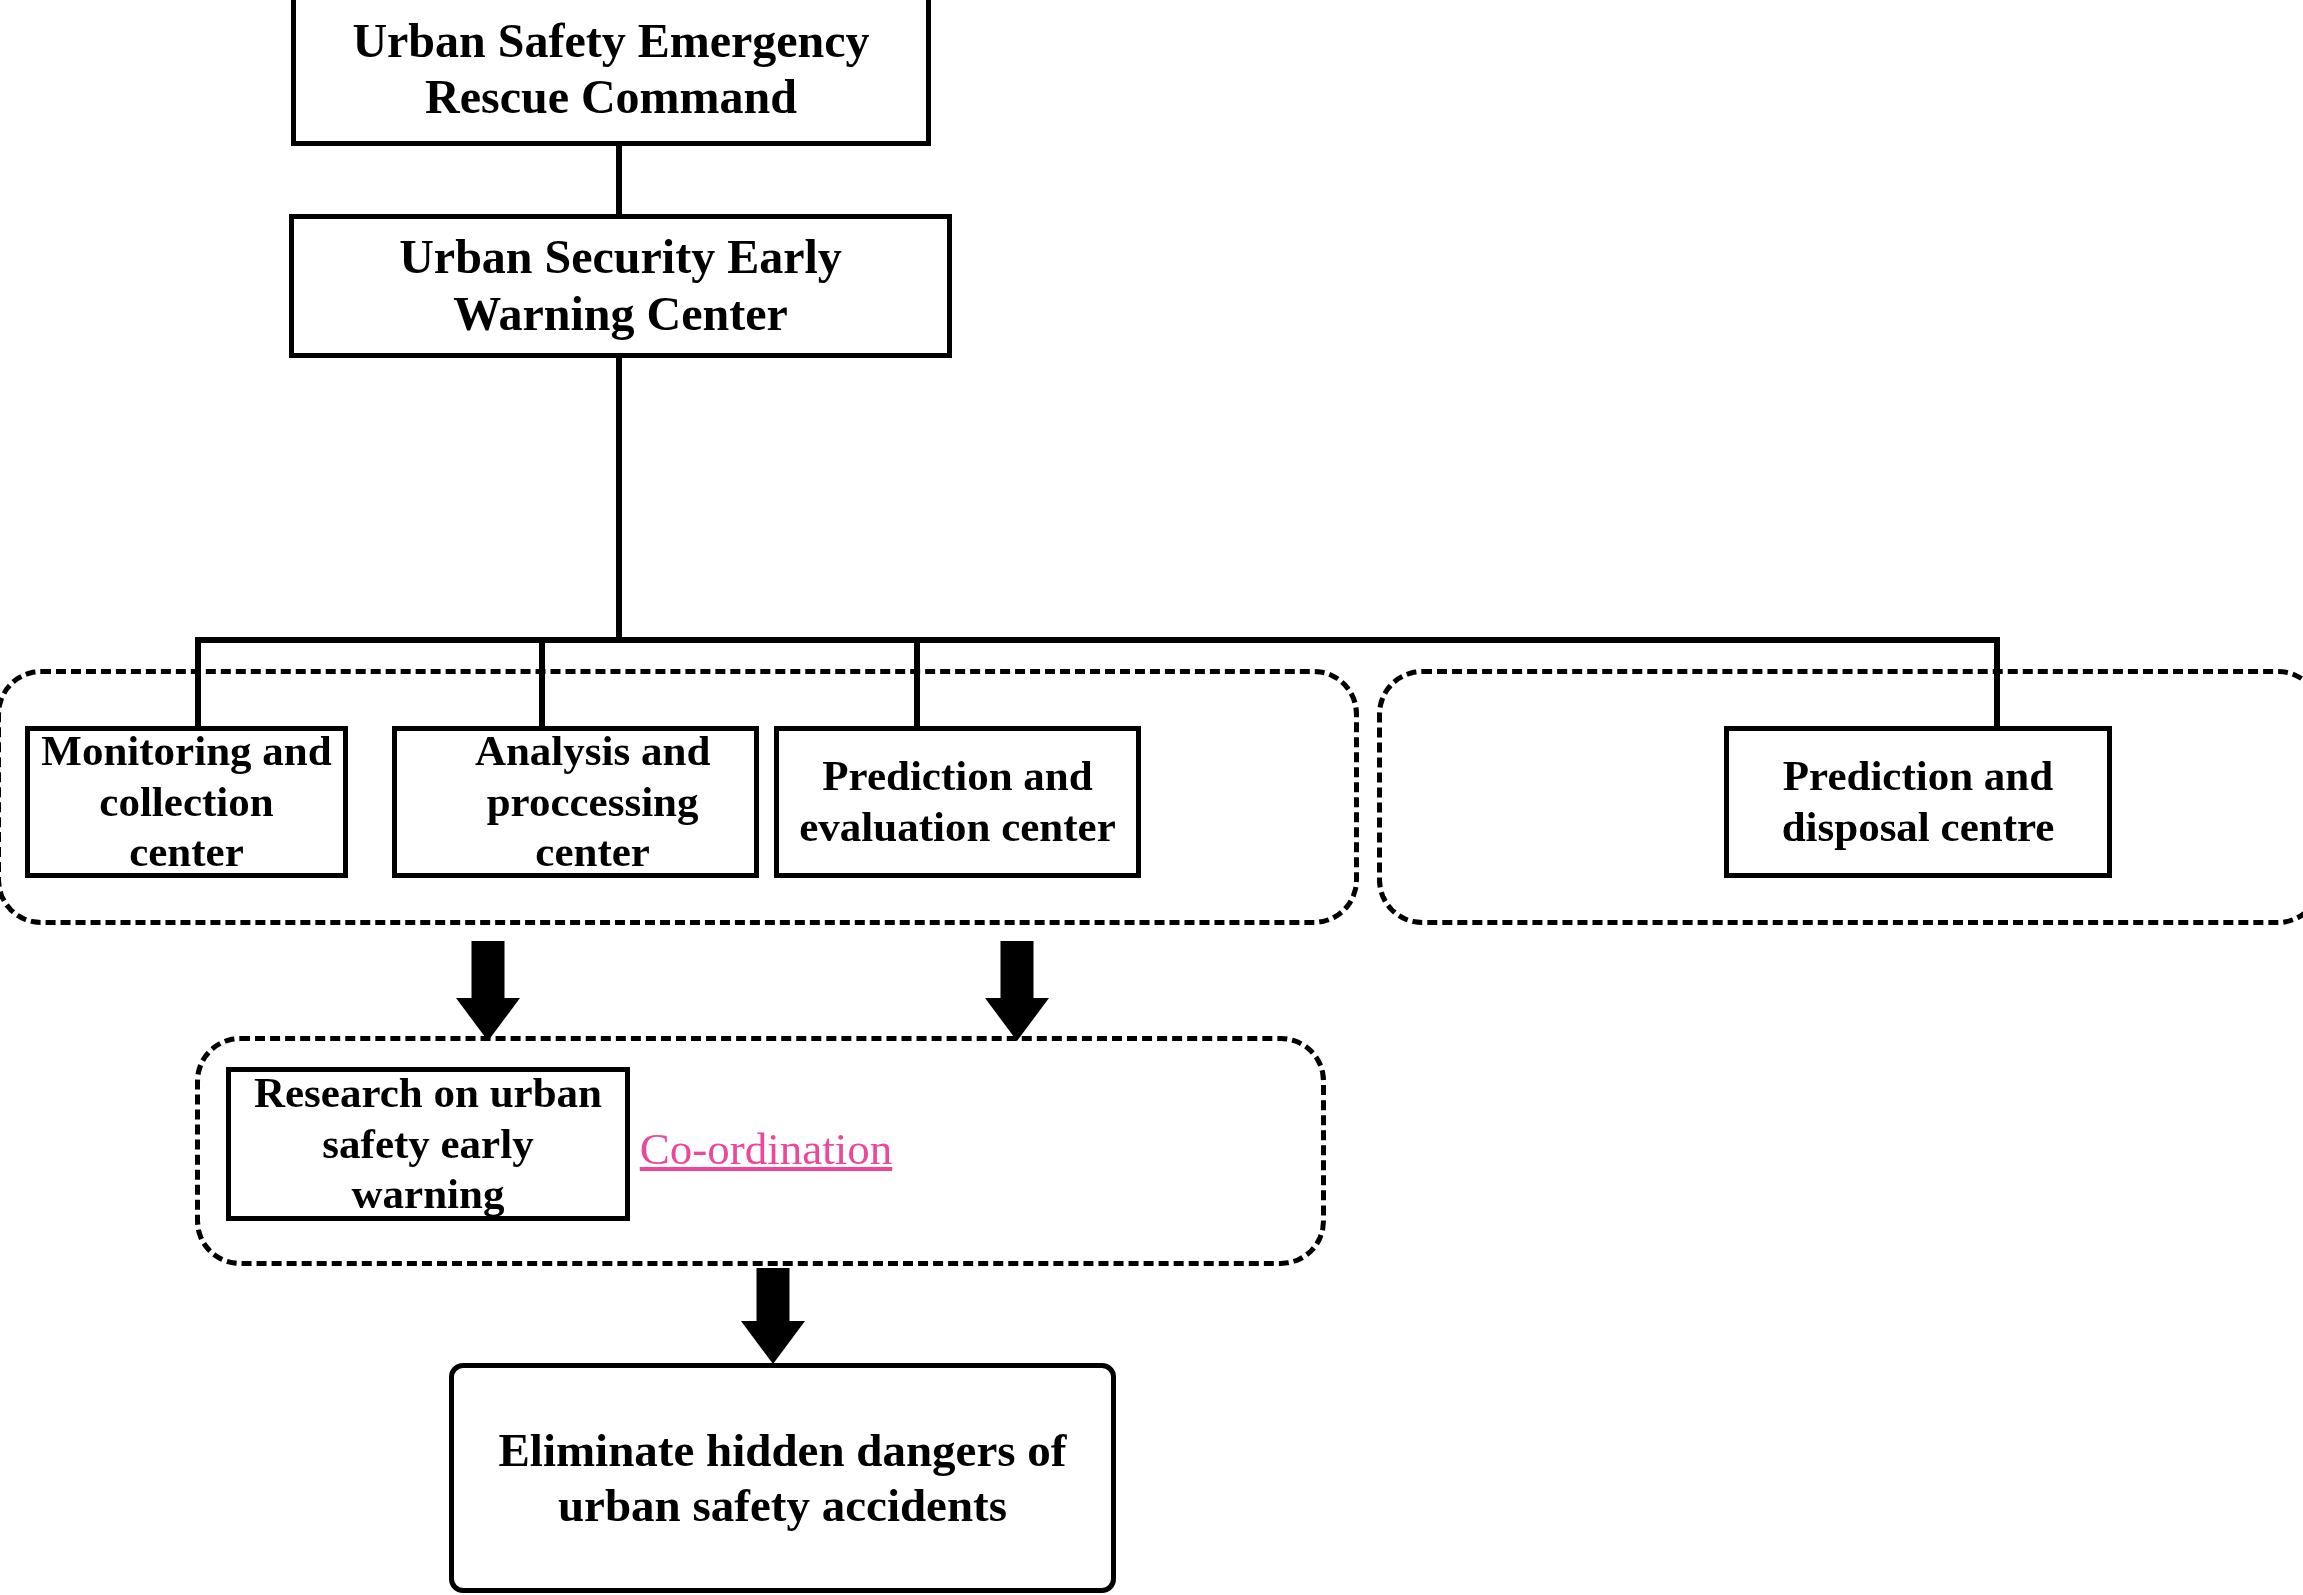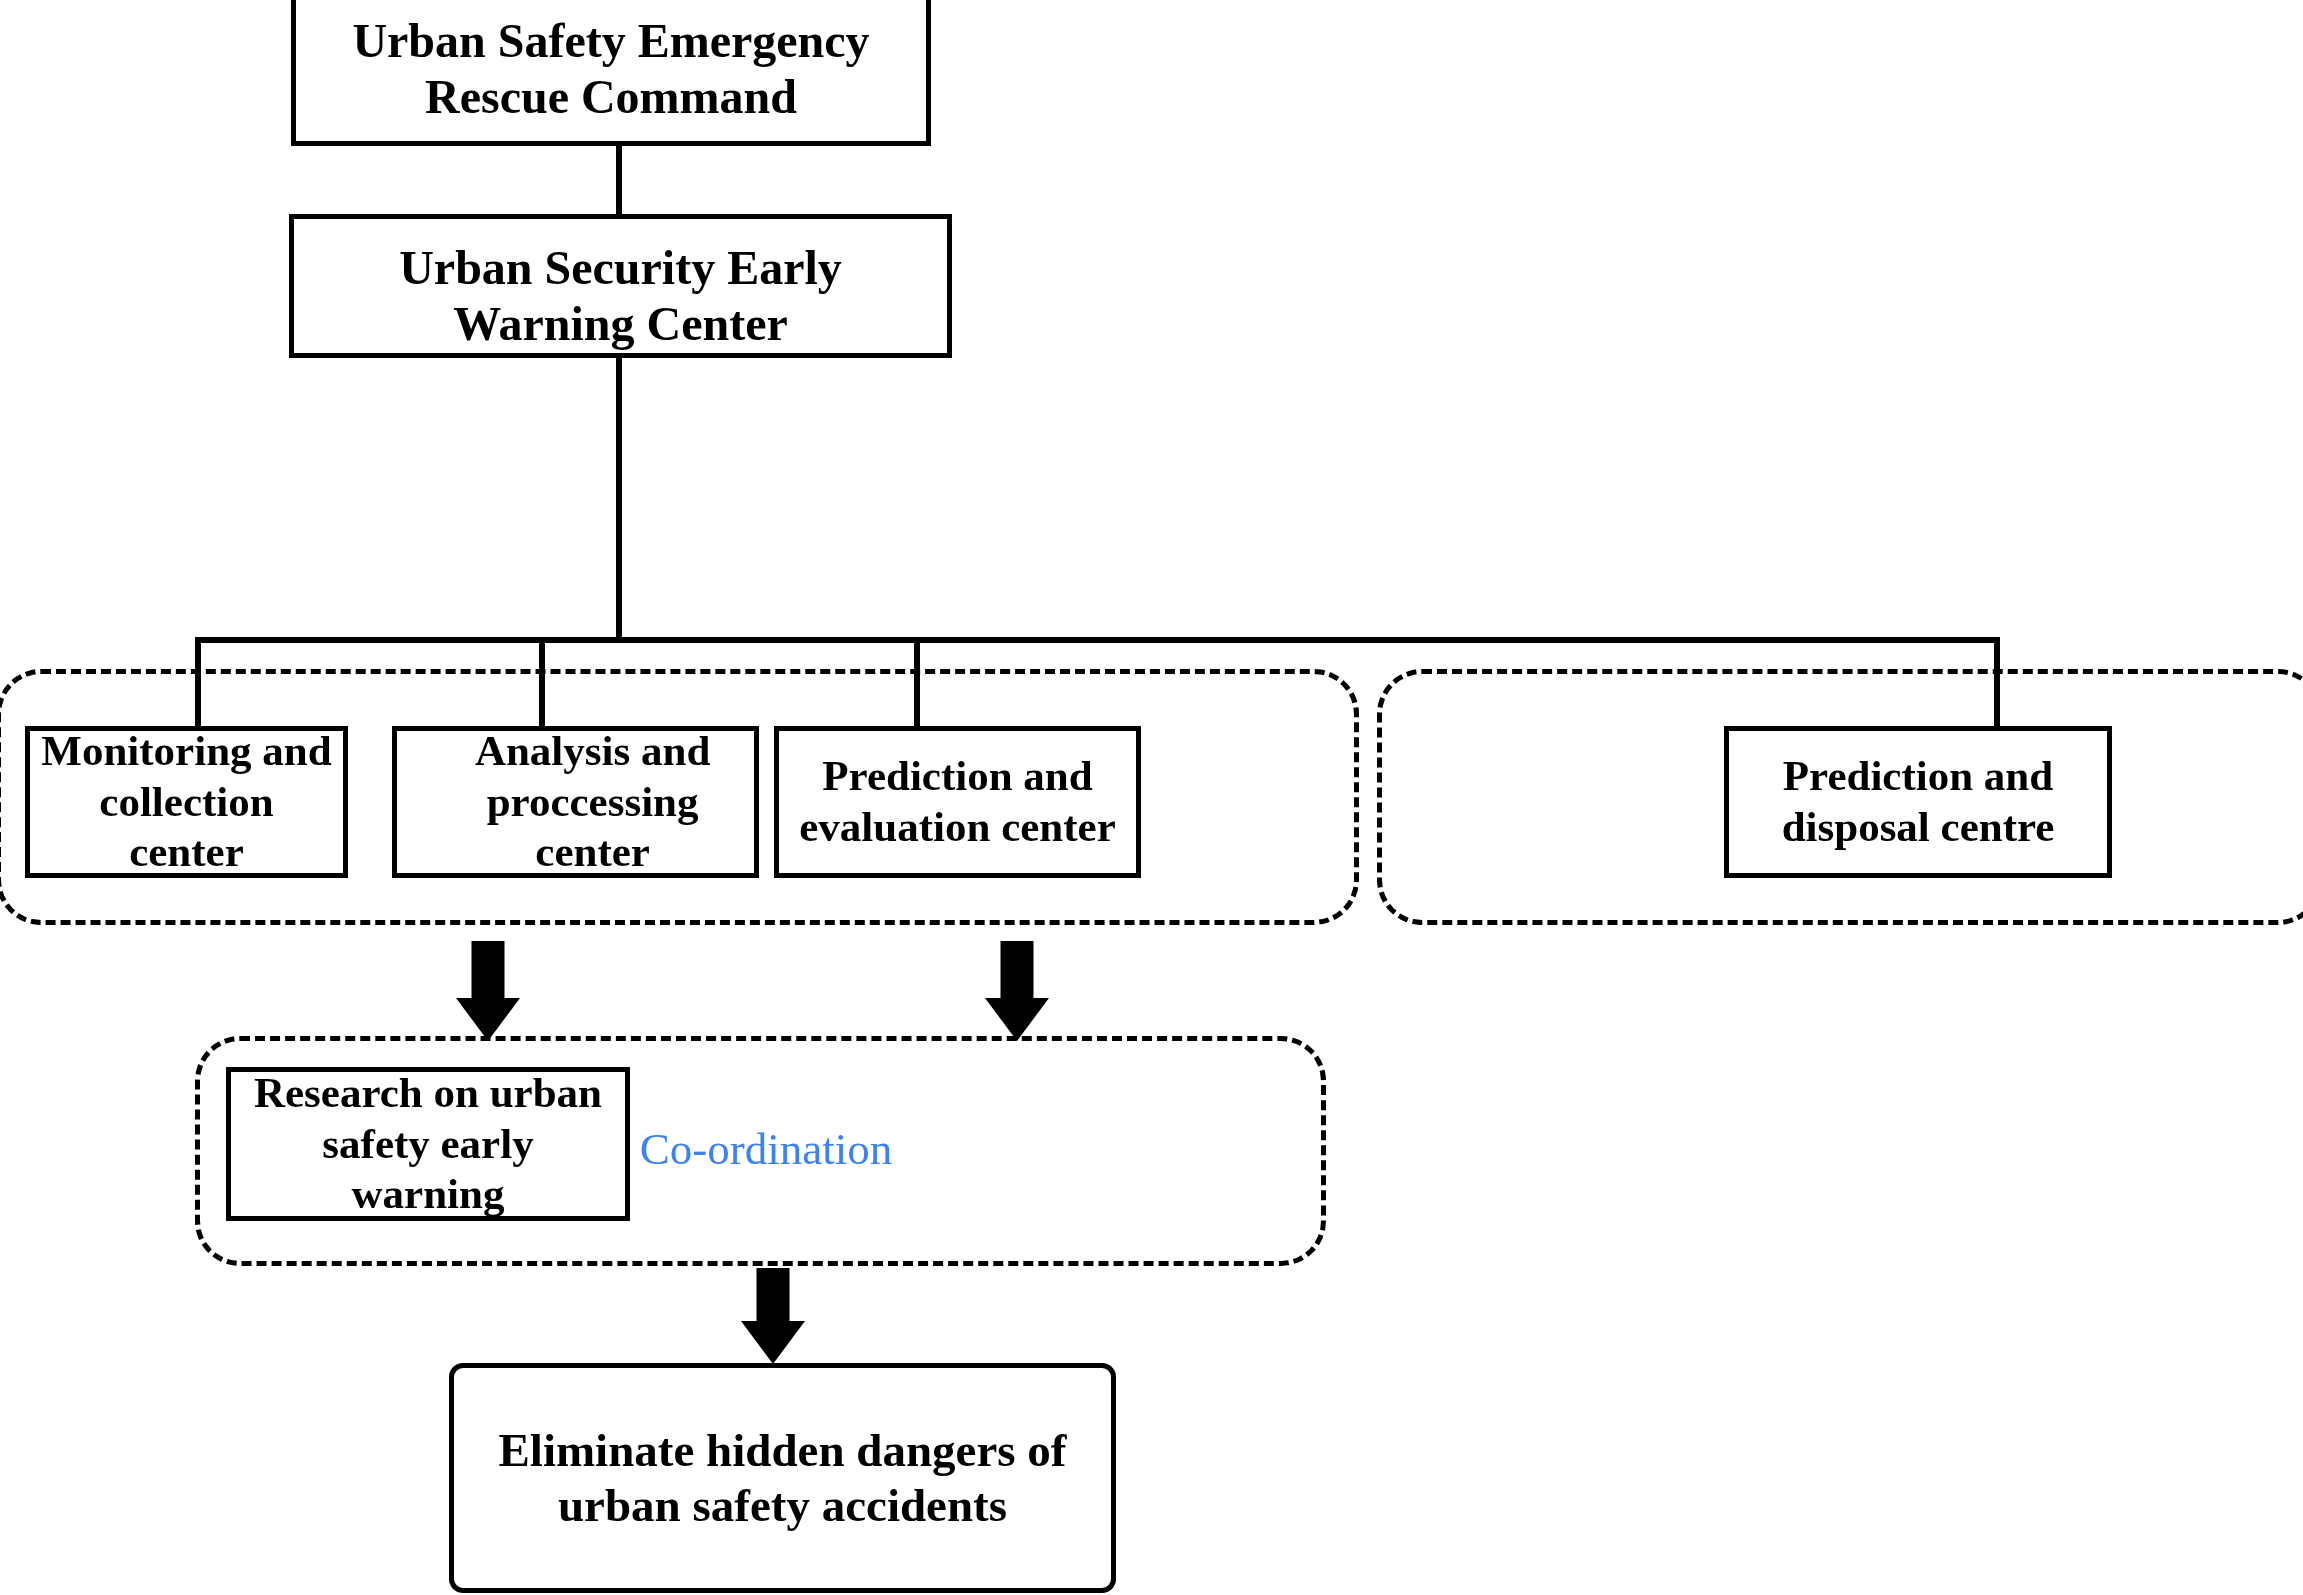--- a/index.html
+++ b/index.html
@@ -76,37 +76,38 @@
     border-right-style: solid;
     border-top-style: solid;
     border-left-color: transparent;
     border-right-color: transparent;
     border-top-color: #000000;
   }
 
   
   .freelabel {
     position: absolute;
-    color: #3b82f6;
+    color: #ec4899;
     white-space: nowrap;
     line-height: 1;
+    text-decoration: underline;
   }
 </style>
 </head>
 <body>
 
 <div id="canvas">
 
   <div class="node" style="left:291px; top:-7.8px; width:640px; height:154px; font-size:48px;">
     <span class="txt">Urban Safety Emergency<br>Rescue Command</span>
   </div>
 
   <div class="vline" style="left:616px; top:146px; height:70px;"></div>
 
-  <div class="node" style="left:289px; top:214px; width:663px; height:144px; font-size:48px;align-items:flex-end;">
+  <div class="node" style="left:289px; top:214px; width:663px; height:144px; font-size:48px;">
     <span class="txt">Urban Security Early<br>Warning Center</span>
   </div>
 
   <div class="vline" style="left:616px; top:358px; height:285px;"></div>
 
   <div class="hline" style="left:195px; top:637px; width:1805px;"></div>
 
   <div class="vline" style="left:195px; top:637px; height:98px;"></div>
   <div class="vline" style="left:539px; top:637px; height:98px;"></div>
   <div class="vline" style="left:914px; top:637px; height:98px;"></div>

